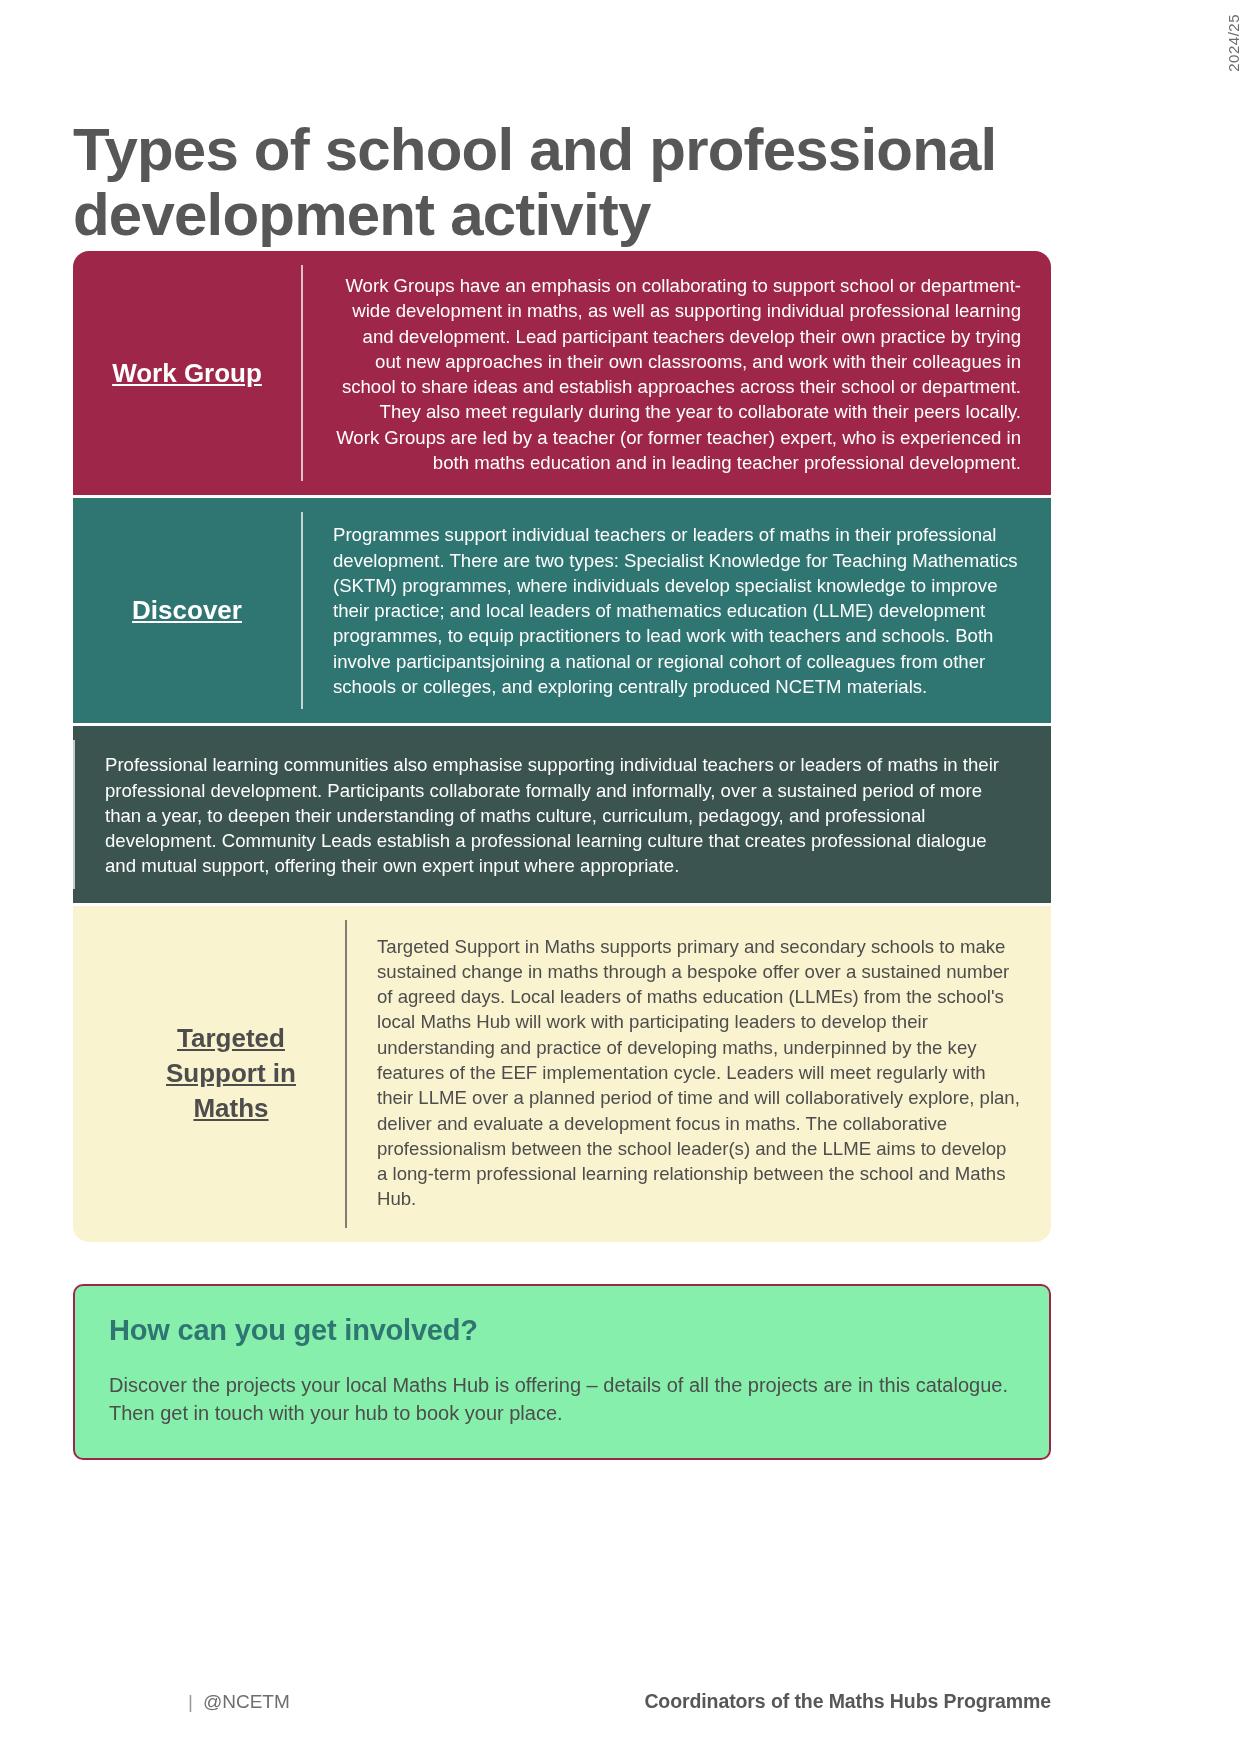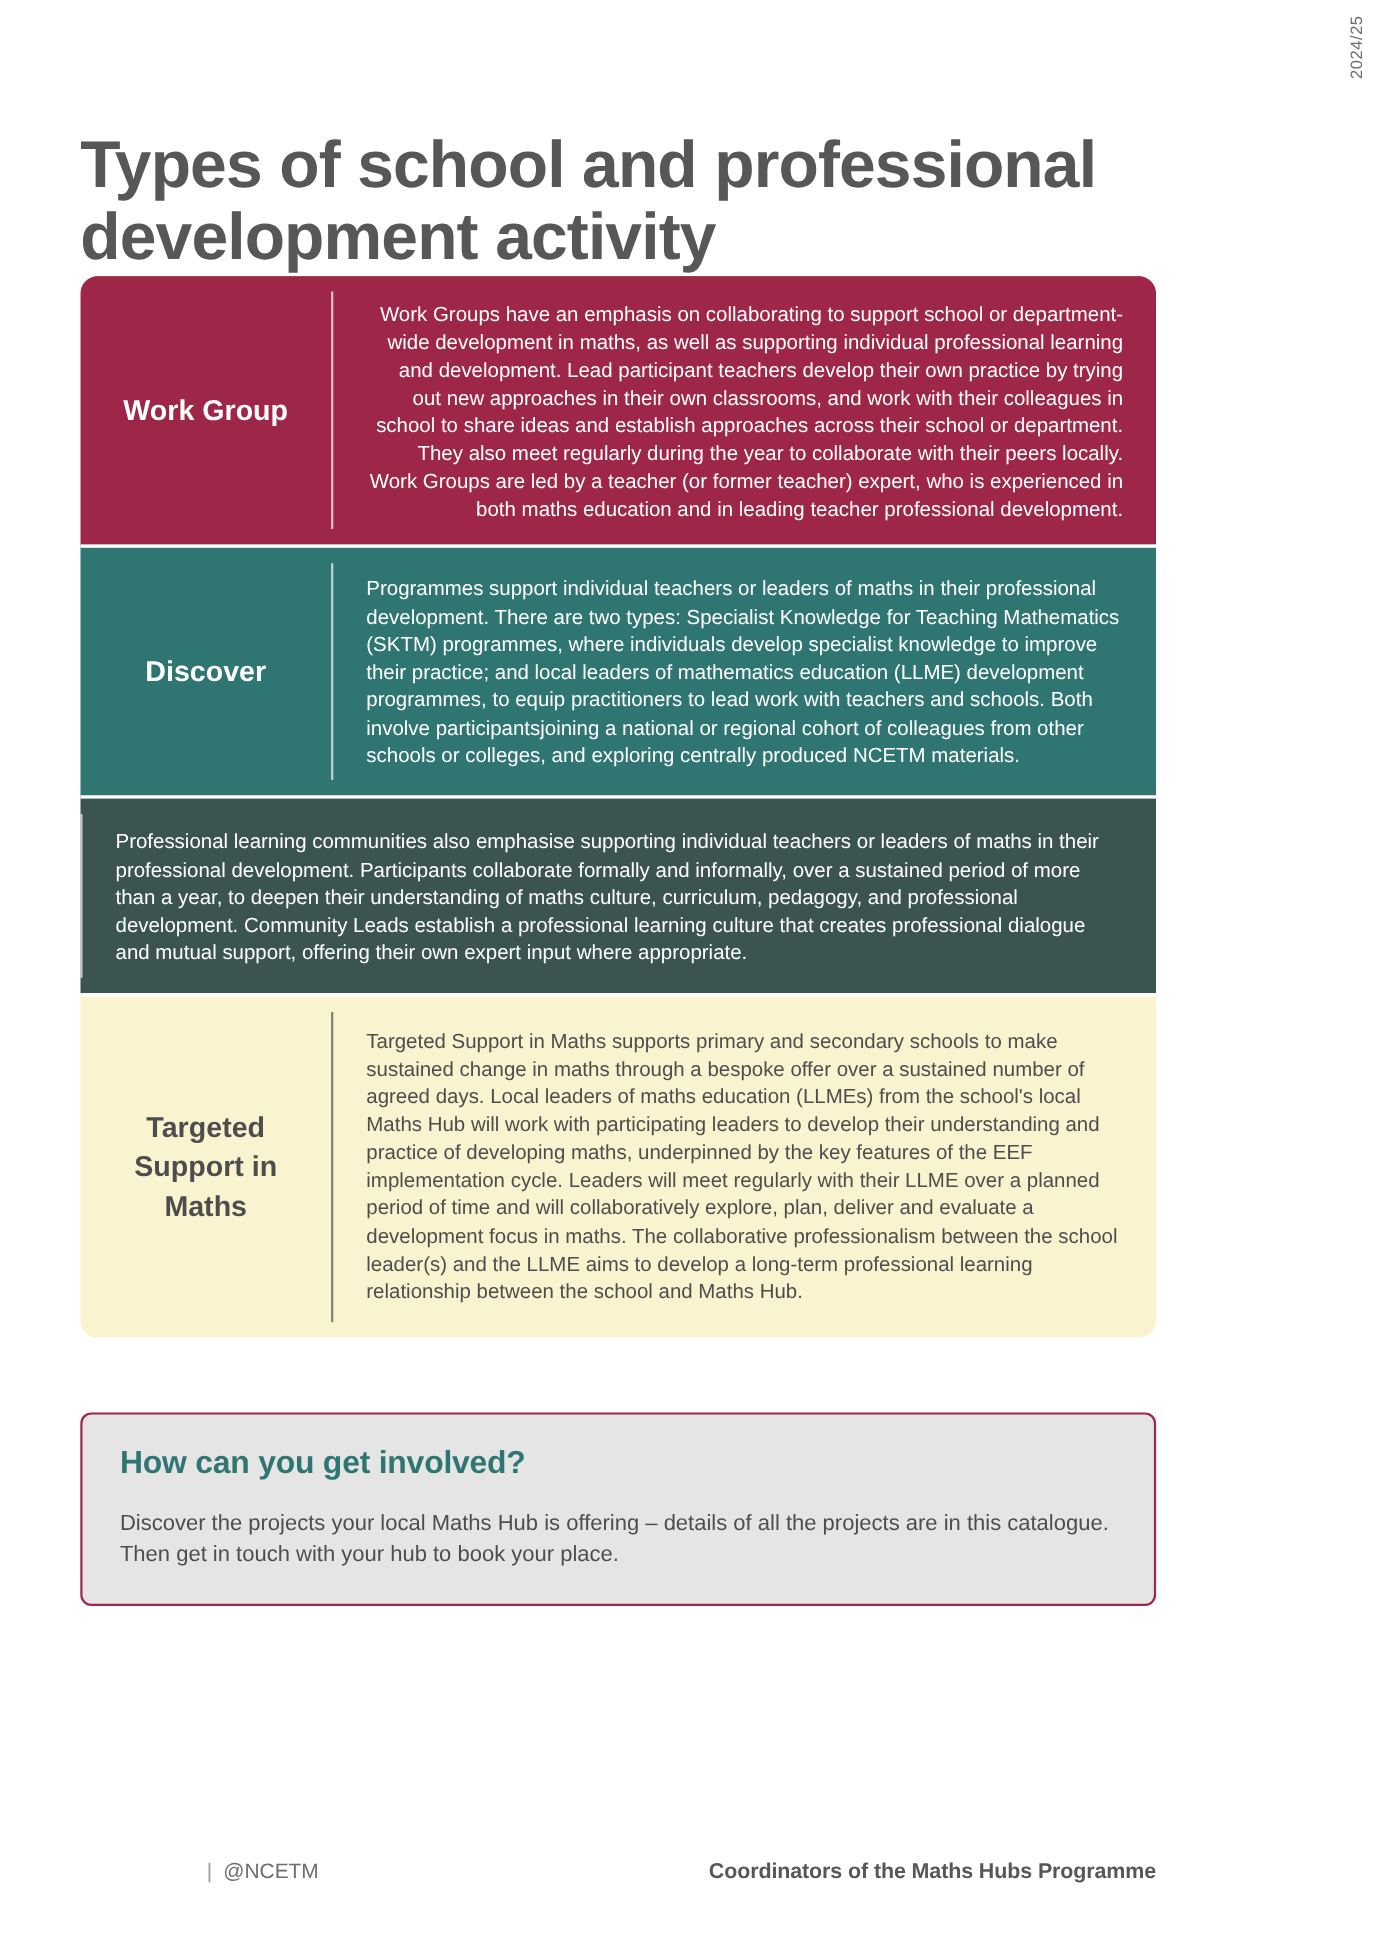--- a/index.html
+++ b/index.html
@@ -64,20 +64,21 @@
     flex: 0 0 228px;
     display: flex;
     align-items: center;
     justify-content: center;
     text-align: center;
     padding: 12px 16px;
     box-sizing: border-box;
     font-size: 26px;
     font-weight: bold;
     line-height: 1.35;
+    text-decoration: underline;
   }
   .row-divider {
     flex: 0 0 2px;
     margin: 14px 0;
     background: rgba(255,255,255,0.65);
   }
   .row-body {
     flex: 1 1 auto;
     padding: 26px 30px 24px 30px;
     box-sizing: border-box;
@@ -87,37 +88,37 @@
 
   
   .row-workgroup { background: #9e2749; color: #ffffff; }
   .row-workgroup .row-divider { background: rgba(255,255,255,0.7); }
   .row-programme { background: #2f7672; color: #ffffff; }
   .row-programme .row-divider { background: rgba(255,255,255,0.7); }
   .row-community { background: #3b5450; color: #ffffff; }
   .row-community .row-divider { background: rgba(255,255,255,0.7); }
   .row-targeted  { background: #faf3cf; color: #4d4d4d; }
   .row-targeted .row-divider { background: #4d4d4d; opacity: 0.7; }
-  .row-targeted .row-label { color: #4d4d4d; }
+  .row-targeted .row-label { color: #4d4d4d; margin-left: 44px; }
 
   .row-workgroup .row-body { padding-top: 22px; padding-bottom: 20px; text-align: right; }
   .row-programme .row-body { padding-top: 24px; }
   .row-community .row-body { padding-top: 26px; border-radius: 19px; }
   .row-targeted  .row-body { padding-top: 28px; padding-bottom: 30px; }
 
   
   .involved-panel {
     position: absolute;
     left: 73px;
     top: 1284px;
     width: 978px;
     box-sizing: border-box;
     border: 2px solid #9e2749;
     border-radius: 10px;
-    background: #e5e5e5;
+    background: #86efac;
     padding: 28px 34px 30px 34px;
   }
   .involved-heading {
     font-size: 29px;
     font-weight: bold;
     color: #2f7672;
     margin: 0 0 24px 0;
     letter-spacing: -0.2px;
   }
   .involved-paragraph {

